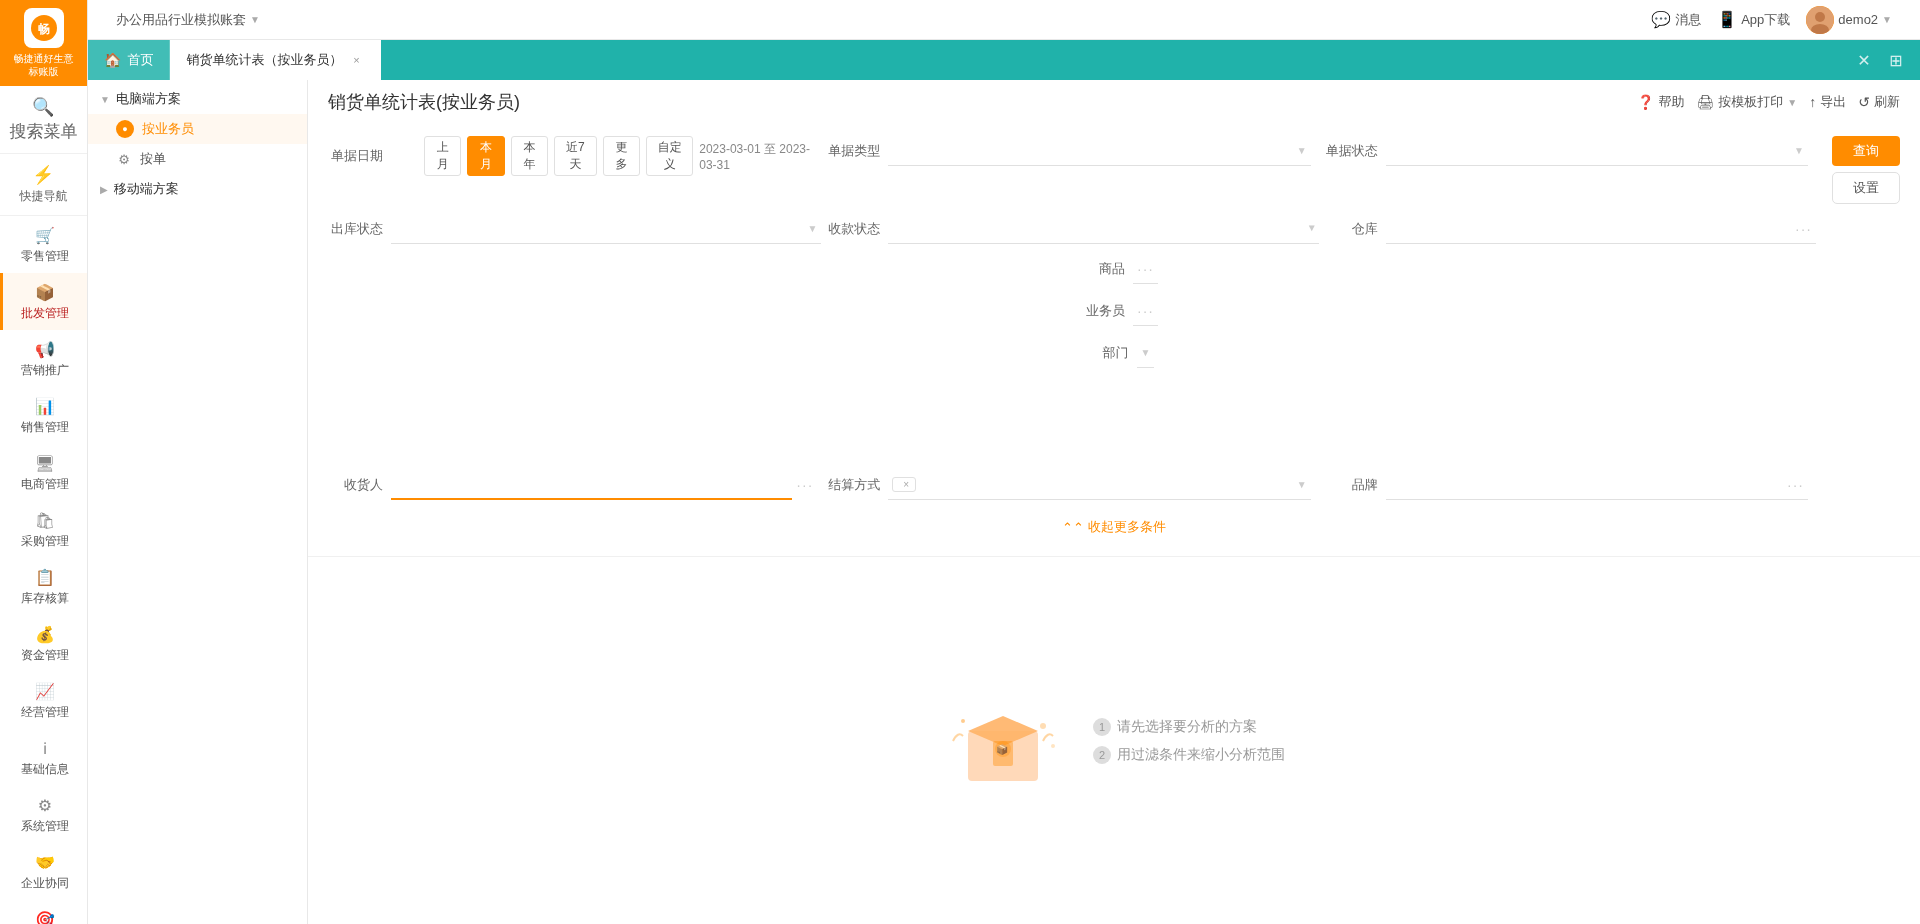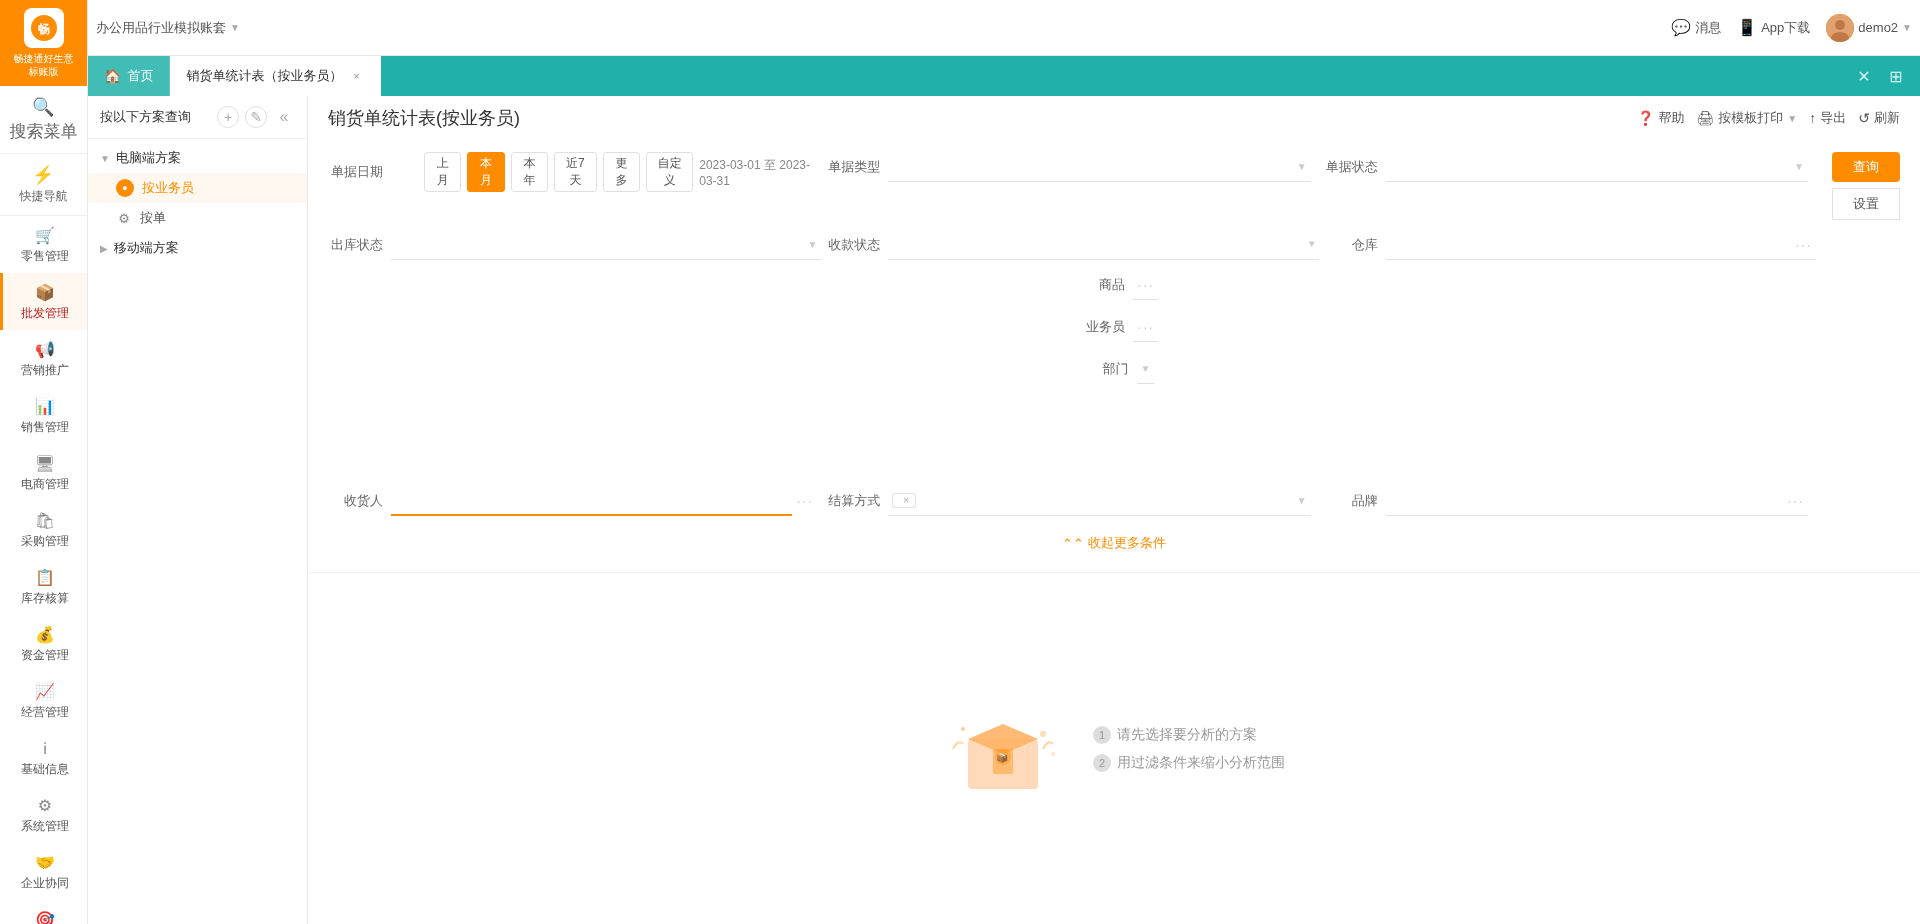--- a/index.html
+++ b/index.html
@@ -17,21 +17,21 @@
     .sidebar-nav-label { font-size: 12px; color: #666; margin-top: 2px; }
     .sidebar-item { width: 100%; padding: 8px 4px; display: flex; flex-direction: column; align-items: center; cursor: pointer; border-left: 3px solid transparent; }
     .sidebar-item.active { border-left: 3px solid #ff8c00; background: #fff8f0; }
     .sidebar-item-label { font-size: 12px; color: #555; margin-top: 2px; text-align: center; }
     .sidebar-item-icon { width: 22px; height: 22px; display: flex; align-items: center; justify-content: center; color: #888; font-size: 16px; }
 
     
     .main { flex: 1; display: flex; flex-direction: column; overflow: hidden; }
 
     
-    .topbar { height: 56px; background: #fff; display: flex; align-items: center; padding: 0 8px; border-bottom: 1px solid #e8e8e8; justify-content: space-between; }
+    .topbar { height: 40px; background: #fff; display: flex; align-items: center; padding: 0 28px; border-bottom: 1px solid #e8e8e8; justify-content: space-between; }
     .topbar-left { display: flex; align-items: center; gap: 8px; font-size: 13px; color: #555; }
     .topbar-dropdown { display: flex; align-items: center; gap: 4px; cursor: pointer; }
     .topbar-right { display: flex; align-items: center; gap: 16px; font-size: 13px; color: #555; }
     .topbar-right-item { display: flex; align-items: center; gap: 4px; cursor: pointer; }
     .avatar { width: 28px; height: 28px; border-radius: 50%; background: #ff8c00; display: flex; align-items: center; justify-content: center; color: #fff; font-size: 11px; overflow: hidden; }
 
     
     .tabbar { height: 40px; background: #20b2aa; display: flex; align-items: center; padding: 0 0; }
     .tab { height: 40px; padding: 0 16px; display: flex; align-items: center; gap: 6px; cursor: pointer; font-size: 13px; color: rgba(255,255,255,0.8); border-right: 1px solid rgba(255,255,255,0.2); }
     .tab.home { background: rgba(255,255,255,0.15); color: #fff; }
@@ -86,21 +86,21 @@
     
     .data-area { flex: 1; background: #fff; display: flex; flex-direction: column; align-items: center; justify-content: center; overflow: hidden; }
     .empty-state { display: flex; align-items: center; gap: 30px; }
     .empty-icon { width: 120px; height: 100px; display: flex; align-items: flex-end; justify-content: center; }
     .empty-text { display: flex; flex-direction: column; gap: 10px; }
     .empty-text-item { display: flex; align-items: flex-start; gap: 6px; color: #999; font-size: 14px; }
     .step-num { width: 18px; height: 18px; border-radius: 50%; background: #ddd; color: #999; display: flex; align-items: center; justify-content: center; font-size: 11px; flex-shrink: 0; }
 
     
     .query-btn { background: #ff8c00; color: #fff; border: none; border-radius: 4px; padding: 6px 20px; font-size: 13px; cursor: pointer; }
-    .reset-btn { background: #fff; color: #555; border: 1px solid #e0e0e0; border-radius: 0; padding: 6px 20px; font-size: 13px; cursor: pointer; }
+    .reset-btn { background: #fff; color: #555; border: 1px solid #e0e0e0; border-radius: 5px; padding: 6px 20px; font-size: 13px; cursor: pointer; }
 
     .action-col { display: flex; flex-direction: column; gap: 6px; padding-left: 12px; }
 
     .select-wrapper { flex: 1; display: flex; align-items: center; justify-content: space-between; height: 30px; border-bottom: 1px solid #e0e0e0; padding: 0 4px; cursor: pointer; }
     .select-arrow { color: #ccc; font-size: 10px; }
     .dots-btn { color: #ccc; cursor: pointer; font-size: 14px; letter-spacing: 1px; }
 
     .page-header-section { background: #fff; padding: 10px 20px; display: flex; align-items: center; justify-content: space-between; }
   </style>
 </head>
@@ -228,28 +228,20 @@
     </div>
     <div class="tabbar-actions">
       <div class="tabbar-action-btn" title="关闭">✕</div>
       <div class="tabbar-action-btn" title="展开">⊞</div>
     </div>
   </div>
 
   <div class="content">
 
     <div class="left-panel">
-      <div class="left-panel-header">
-        <span class="left-panel-title">按以下方案查询</span>
-        <div class="left-panel-icons">
-          <div class="panel-icon-btn">+</div>
-          <div class="panel-icon-btn">✎</div>
-          <div class="collapse-btn">«</div>
-        </div>
-      </div>
 
       <div class="tree-section">
 
         <div class="tree-item group">
           <span class="tree-arrow">▼</span>
           <span>电脑端方案</span>
         </div>
 
         <div class="tree-item tree-child selected">
           <div class="tree-icon" style="font-size:9px;">●</div>

